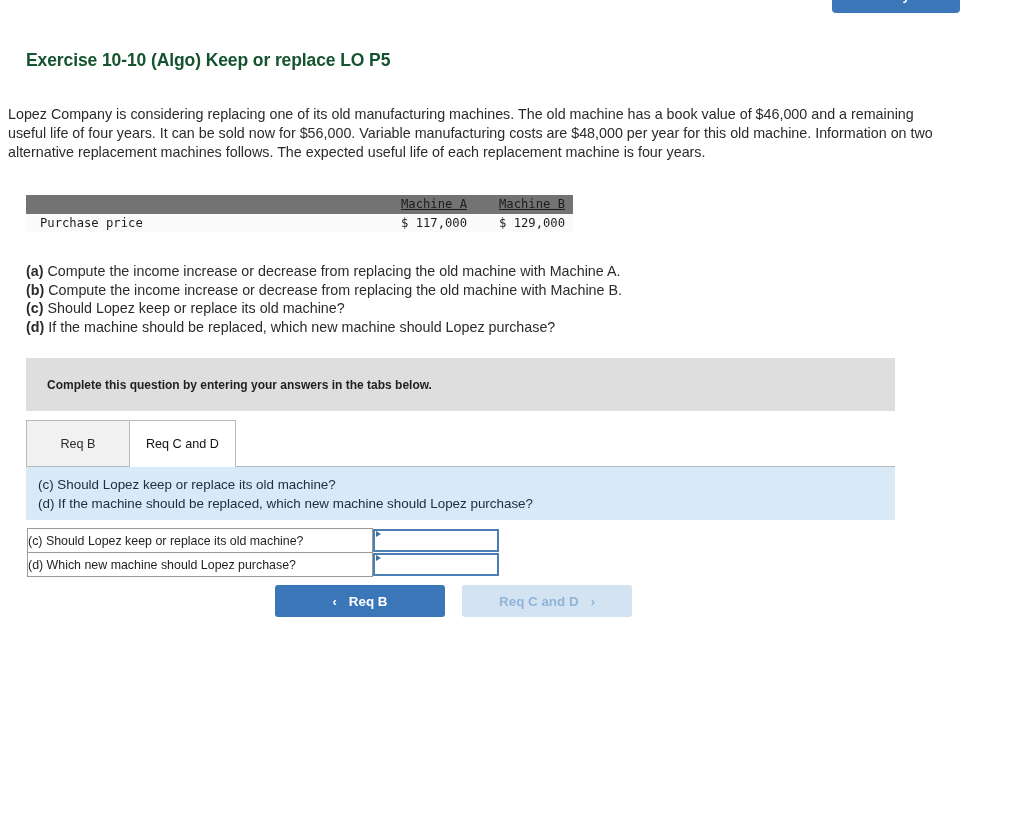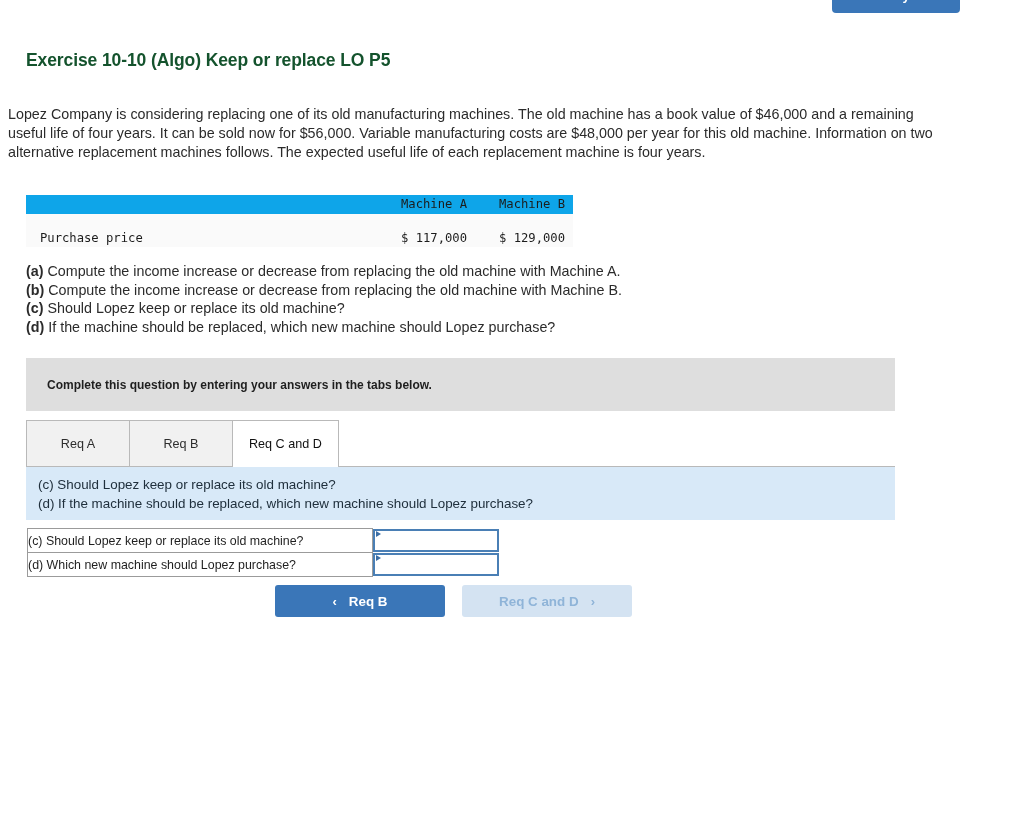--- a/index.html
+++ b/index.html
@@ -74,33 +74,34 @@
     left: 26px;
     top: 195px;
   }
   table.data-table {
     border-collapse: collapse;
     font-family: "DejaVu Sans Mono", "Liberation Mono", monospace;
     font-size: 12.2px;
     color: #1c1c1c;
   }
   table.data-table thead th {
-    background: #0ea5e9;
+    background: #737373;
     font-weight: normal;
     text-align: right;
     padding: 2px 8px 3px 8px;
     height: 17px;
     white-space: nowrap;
+    text-decoration: underline;
   }
   table.data-table thead th.blank-head {
     width: 352px;
   }
   table.data-table tbody td {
     background: #fafafa;
-    padding: 17px 8px 2px 8px;
+    padding: 2px 8px 2px 8px;
     height: 16px;
     white-space: nowrap;
   }
   table.data-table tbody td.row-label {
     text-align: left;
     padding-left: 14px;
   }
   table.data-table tbody td.num {
     text-align: right;
   }
@@ -327,21 +328,20 @@
     <div class="q-line"><span class="q-tag">(b)</span><span> Compute the income increase or decrease from replacing the old machine with Machine B.</span></div>
     <div class="q-line"><span class="q-tag">(c)</span><span> Should Lopez keep or replace its old machine?</span></div>
     <div class="q-line"><span class="q-tag">(d)</span><span> If the machine should be replaced, which new machine should Lopez purchase?</span></div>
   </div>
 
   <div class="instruction-bar">
     <span class="instruction-text">Complete this question by entering your answers in the tabs below.</span>
   </div>
 
   <div class="tab-strip">
-    <div class="tab">Req A</div>
     <div class="tab">Req B</div>
     <div class="tab active">Req C and D</div>
   </div>
 
   <div class="req-panel">
     <div class="req-line">(c) Should Lopez keep or replace its old machine?</div>
     <div class="req-line">(d) If the machine should be replaced, which new machine should Lopez purchase?</div>
   </div>
 
   <table class="answer-table">

